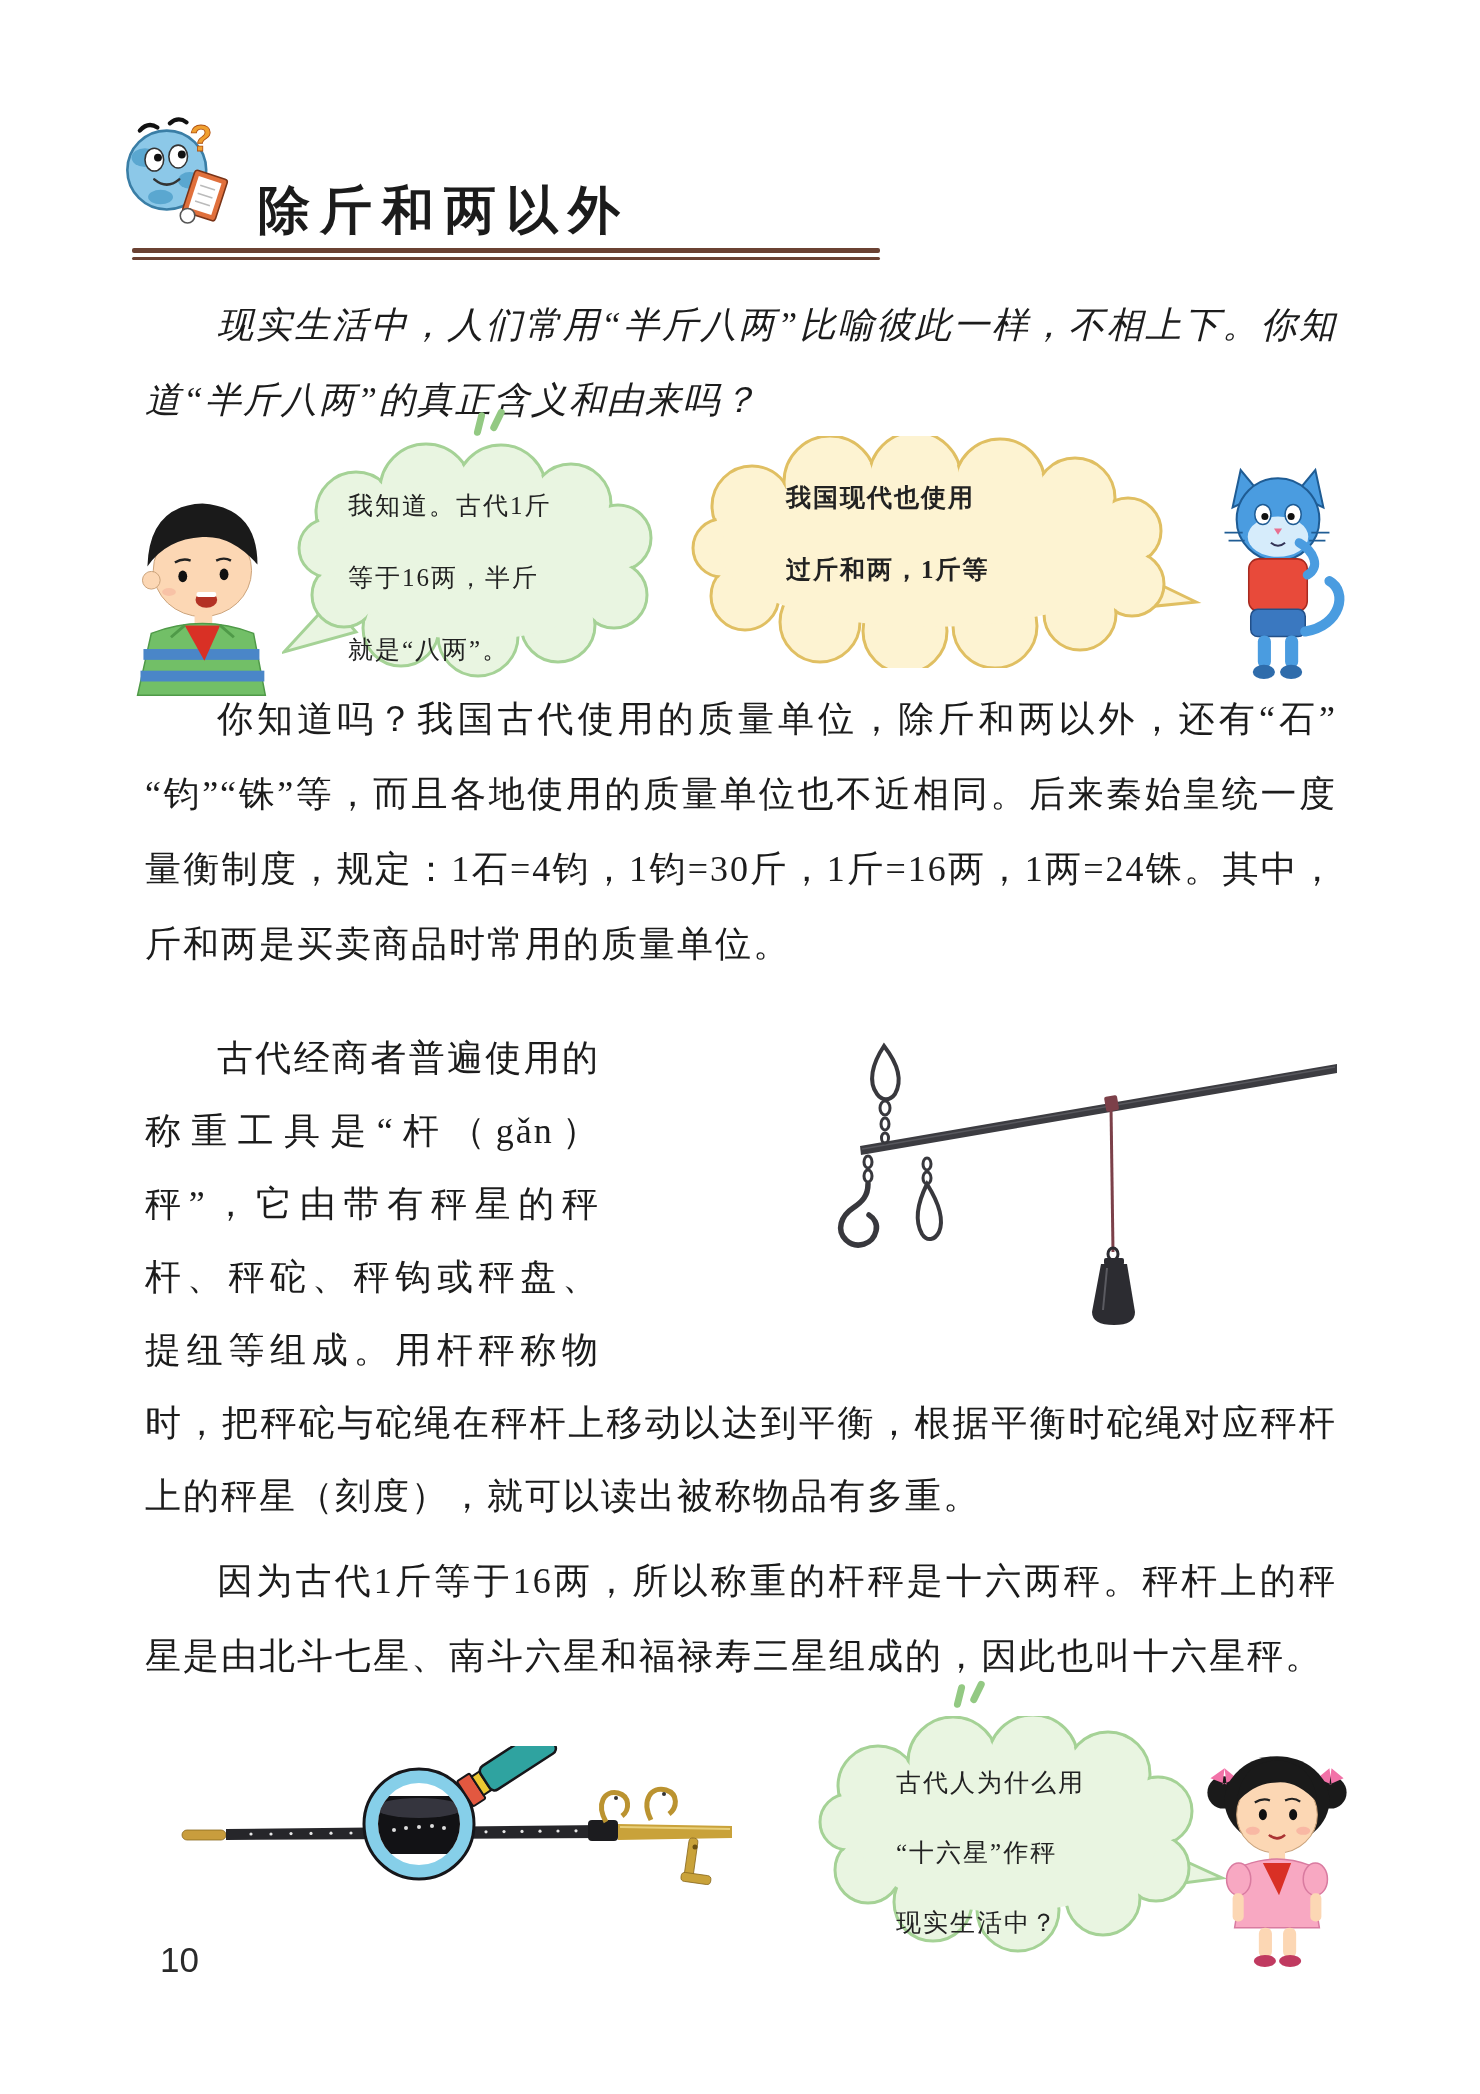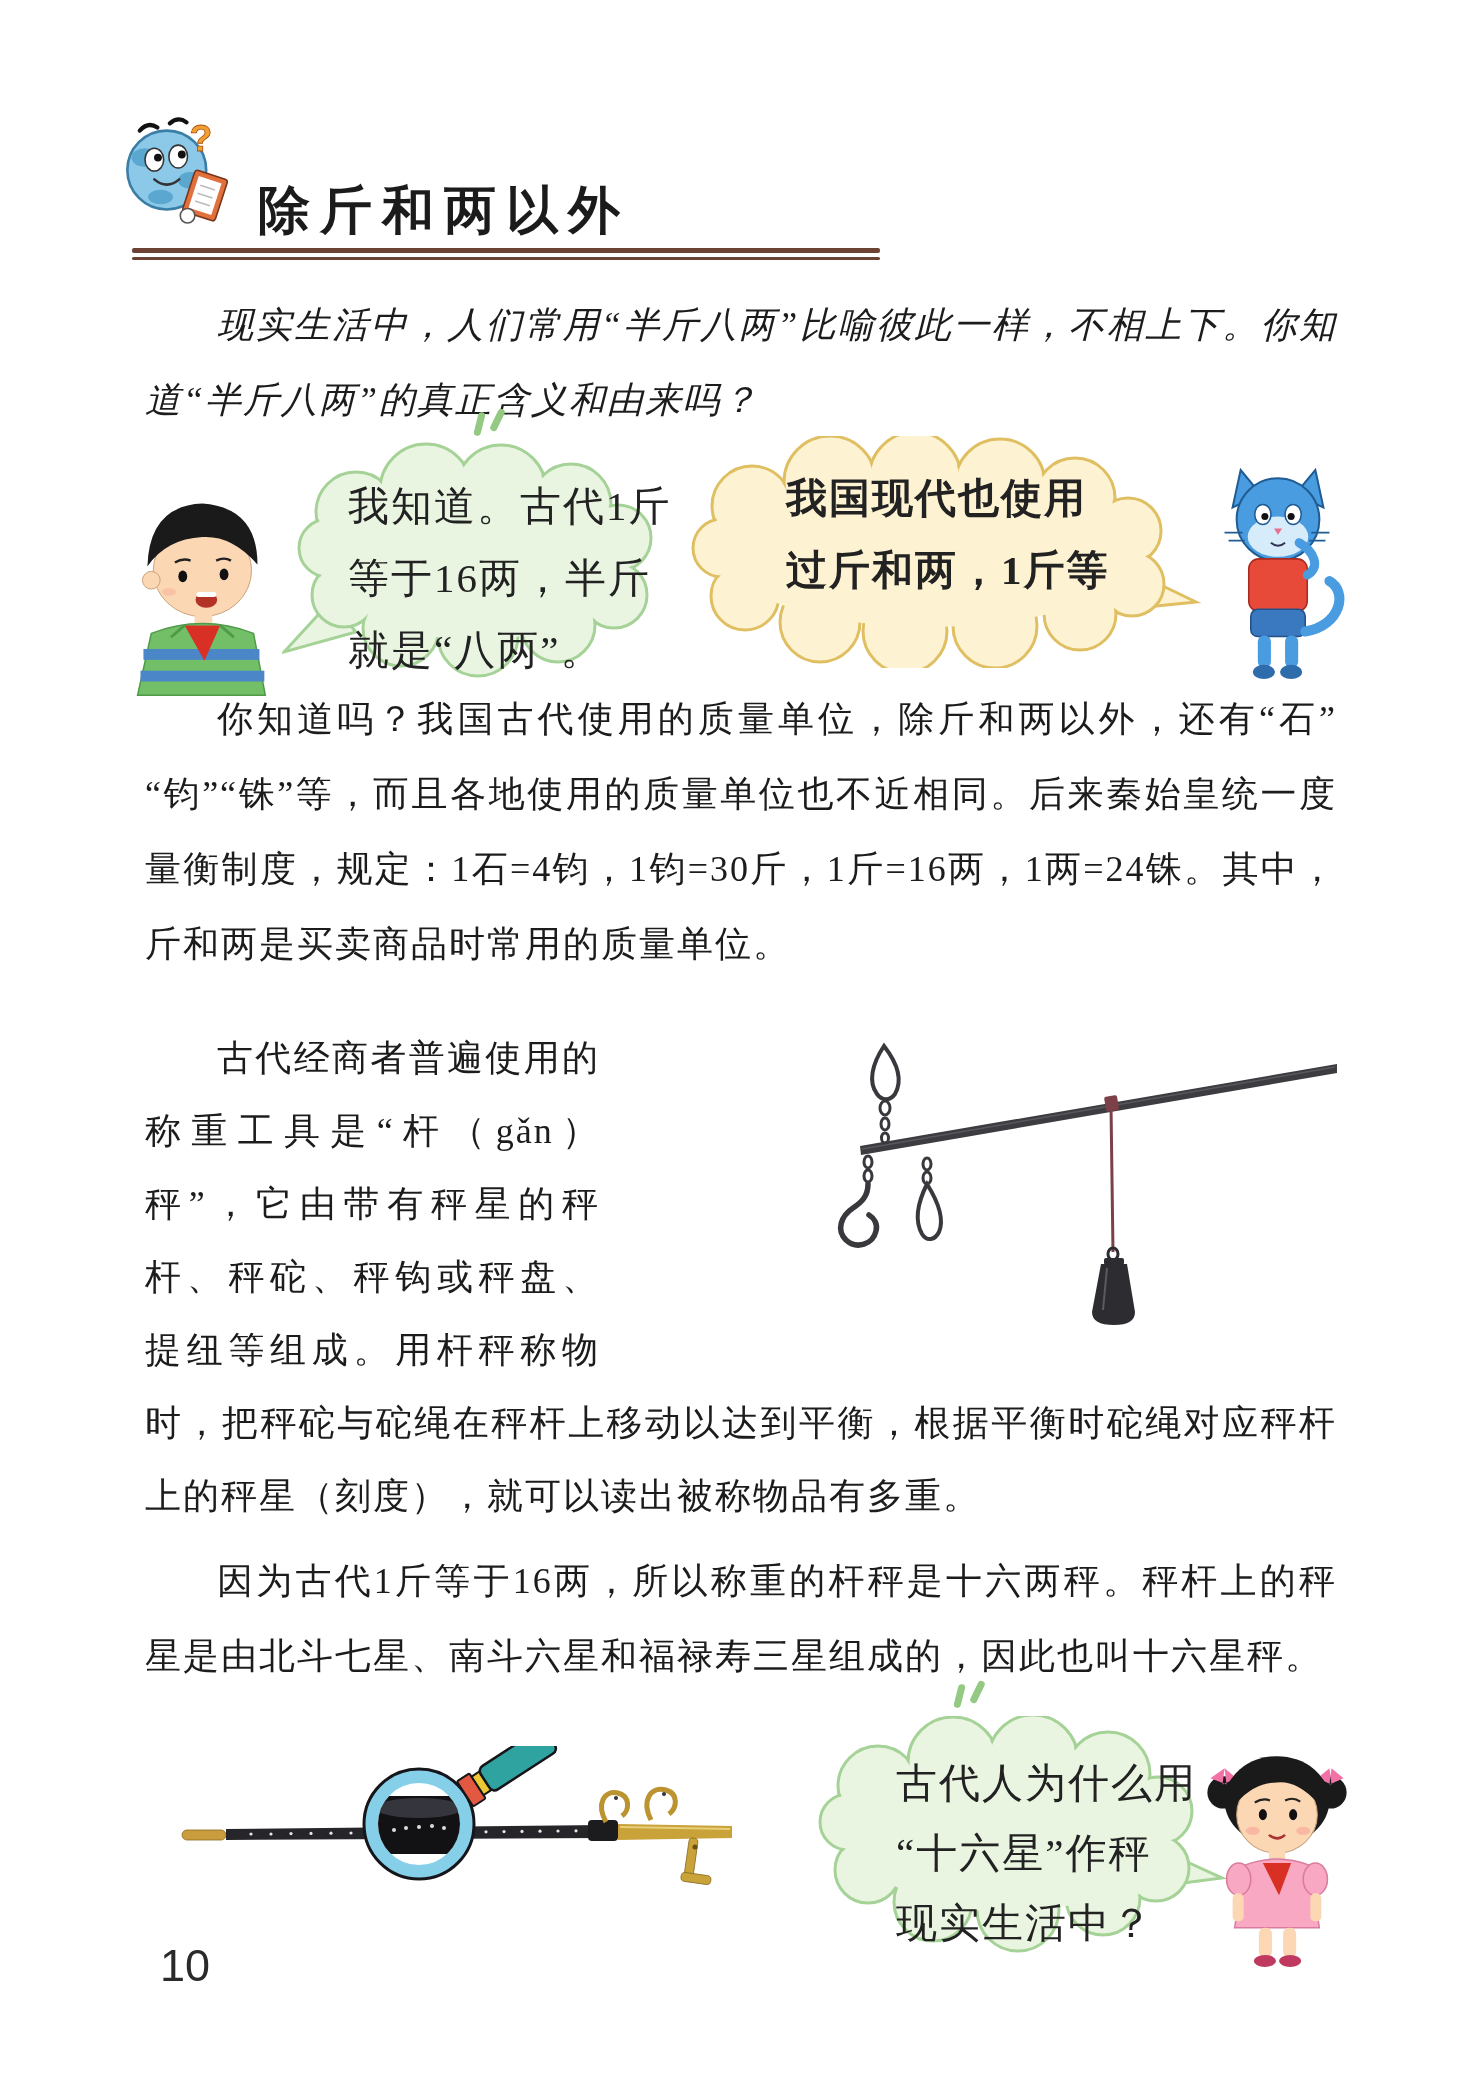--- a/index.html
+++ b/index.html
@@ -23,21 +23,21 @@
   }
   .p1{top:288px;font-style:italic;}
   .p2{top:682px;}
   .p3{top:1022px;line-height:73px;}
   .p4{top:1544px;}
   .photo1{float:right;width:715px;height:322px;margin:6px 0 8px 22px;}
   
   .bubble{position:absolute;}
   .bubble svg{position:absolute;left:0;top:0;}
   .bubble-text{
-    position:absolute;font-size:41px;line-height:72px;letter-spacing:2px;
+    position:absolute;font-size:25px;line-height:72px;letter-spacing:2px;
     color:#222;white-space:nowrap;
   }
   .boy-bubble{left:282px;top:440px;width:376px;height:244px;}
   .boy-bubble .bubble-text{left:66px;top:30px;}
   .cat-bubble{left:690px;top:436px;width:512px;height:232px;font-weight:bold;}
   .cat-bubble .bubble-text{left:96px;top:26px;}
   .girl-bubble{left:818px;top:1716px;width:412px;height:242px;}
   .girl-bubble .bubble-text{left:78px;top:32px;line-height:70px;}
   
   .ticks{position:absolute;width:46px;height:34px;}
@@ -47,21 +47,21 @@
   .ticks1{left:468px;top:408px;}
   .ticks2{left:948px;top:1680px;}
   
   .boy{position:absolute;left:112px;top:492px;width:172px;height:205px;}
   .cat{position:absolute;left:1202px;top:462px;width:152px;height:222px;}
   .girl{position:absolute;left:1206px;top:1738px;width:142px;height:230px;}
   
   .photo2{position:absolute;left:136px;top:1746px;width:640px;height:195px;}
   
   .page-number{
-    position:absolute;left:160px;top:1940px;font-size:45px;
+    position:absolute;left:160px;top:1940px;font-size:35px;
     font-family:"Liberation Sans","DejaVu Sans",sans-serif;color:#2a2a2a;
   }
 </style>
 </head>
 <body>
 
 <div class="page">
 
   <svg class="mascot" viewBox="0 0 112 106">
     <path d="M24,16 q8,-9 17,-3" stroke="#111" stroke-width="4" fill="none" stroke-linecap="round"></path>

